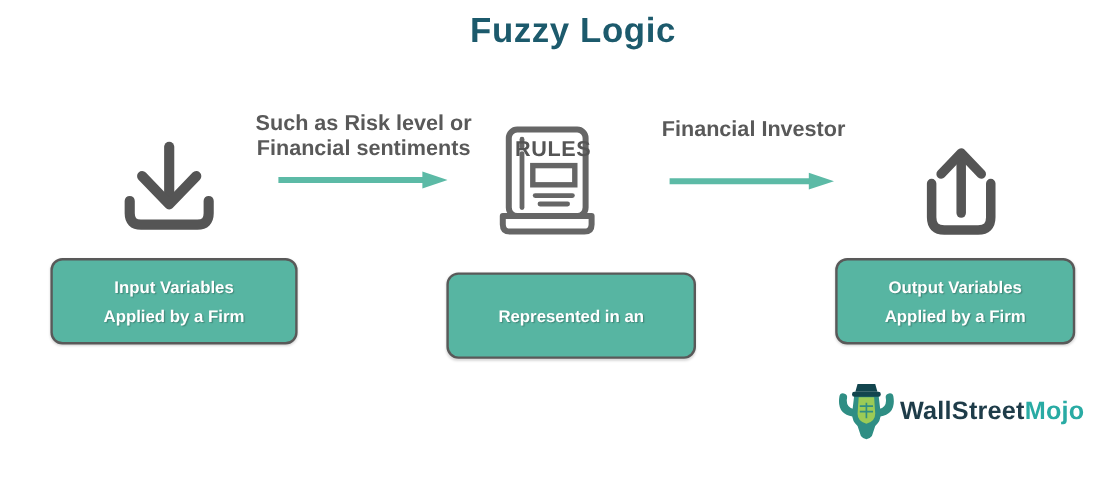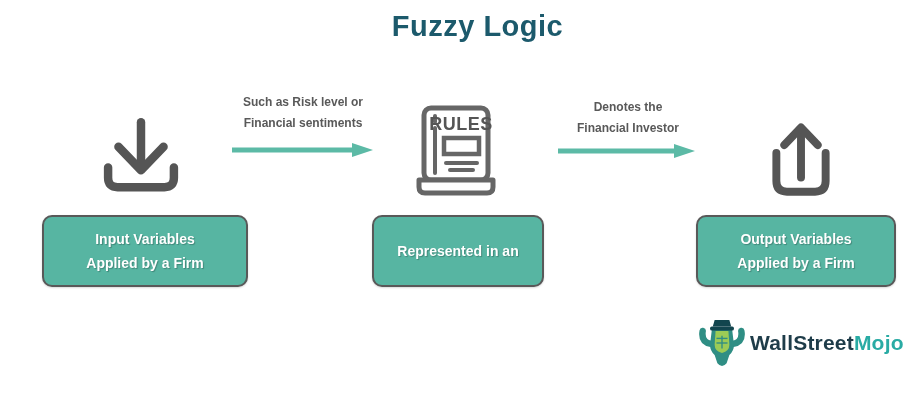--- a/index.html
+++ b/index.html
@@ -22,21 +22,21 @@
     letter-spacing:0.5px;
   }
   .step-icon{position:absolute;}
   #icon-download{left:94px;top:111px;width:94px;height:96px;}
   #icon-book{left:410px;top:103px;width:90px;height:100px;}
   #icon-upload{left:757px;top:109px;width:88px;height:102px;}
 
   .connector-label{
     position:absolute;
     text-align:center;
-    font-size:12px;
+    font-size:18px;
     font-weight:bold;
     color:#595959;
     line-height:21px;
   }
   #connector1-label{left:196px;top:92px;width:214px;}
   #connector2-label{left:528px;top:97px;width:200px;}
 
   .connector-arrow{position:absolute;height:16px;}
   #connector1-arrow{left:231px;top:142px;width:142px;}
   #connector2-arrow{left:557px;top:143px;width:138px;}
@@ -54,21 +54,21 @@
     line-height:24px;
     display:flex;
     flex-direction:column;
     justify-content:center;
     align-items:center;
     text-align:center;
     text-shadow:1px 1px 1px rgba(0,0,0,0.25);
     box-shadow:0 1px 2px rgba(0,0,0,0.15);
   }
   #box-input{left:42px;width:206px;}
-  #box-rules{left:372px;width:172px;}
+  #box-rules{left:372px;width:208px;margin-top:12px;}
   #box-output{left:696px;width:200px;}
 
   .logo{
     position:absolute;
     left:699px;top:316px;
     display:flex;
     align-items:center;
   }
   .logo-text{
     font-size:21px;
@@ -111,21 +111,20 @@
     <line x1="25" y1="13" x2="25" y2="19" stroke="#666666" stroke-width="4" stroke-linecap="round"></line>
     <line x1="25" y1="25" x2="25" y2="70" stroke="#666666" stroke-width="4" stroke-linecap="round"></line>
     <text x="51" y="27" text-anchor="middle" font-family="Liberation Sans, sans-serif" font-size="18" font-weight="bold" fill="#555555" letter-spacing="0.5">RULES</text>
     <rect x="34" y="35" width="35" height="16" fill="none" stroke="#666666" stroke-width="4.5"></rect>
     <line x1="36" y1="60" x2="67" y2="60" stroke="#666666" stroke-width="4" stroke-linecap="round"></line>
     <line x1="40" y1="67" x2="63" y2="67" stroke="#666666" stroke-width="4" stroke-linecap="round"></line>
   </svg>
 </div>
 
 <div class="connector-label" id="connector2-label">
-  <div>Denotes the</div>
   <div>Financial Investor</div>
 </div>
 <div class="connector-arrow" id="connector2-arrow">
   <svg viewBox="0 0 138 16" width="100%" height="100%">
     <line x1="1" y1="8" x2="119" y2="8" stroke="#5CBAA6" stroke-width="5"></line>
     <polygon points="117,1 138,8 117,15" fill="#5CBAA6"></polygon>
   </svg>
 </div>
 
 <div class="step-icon" id="icon-upload">

